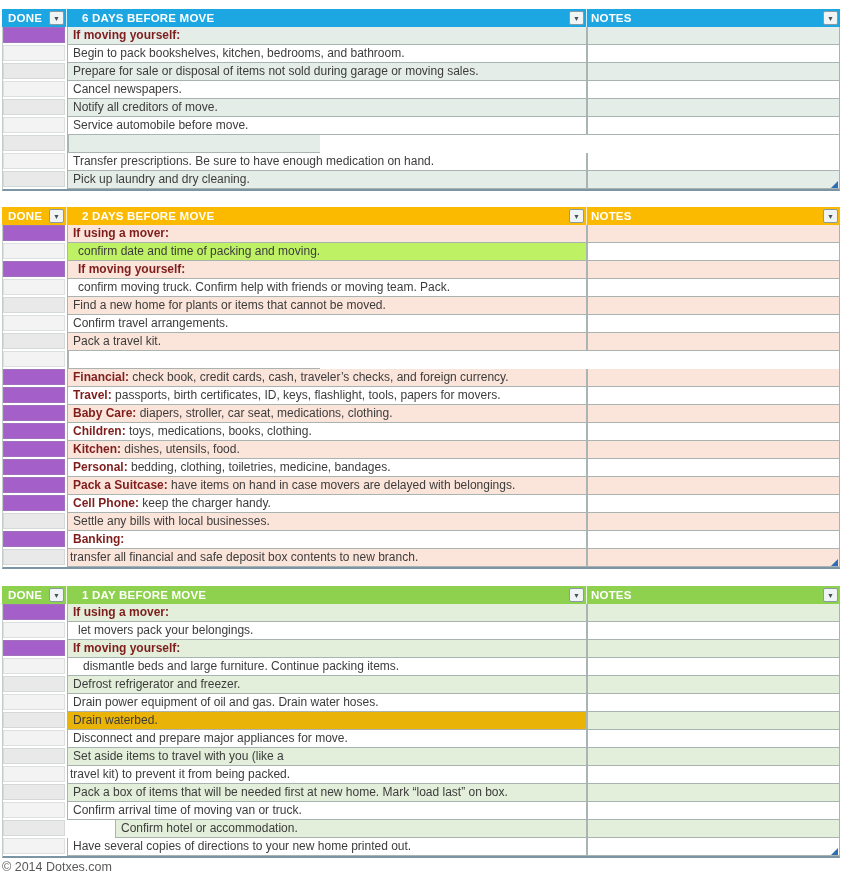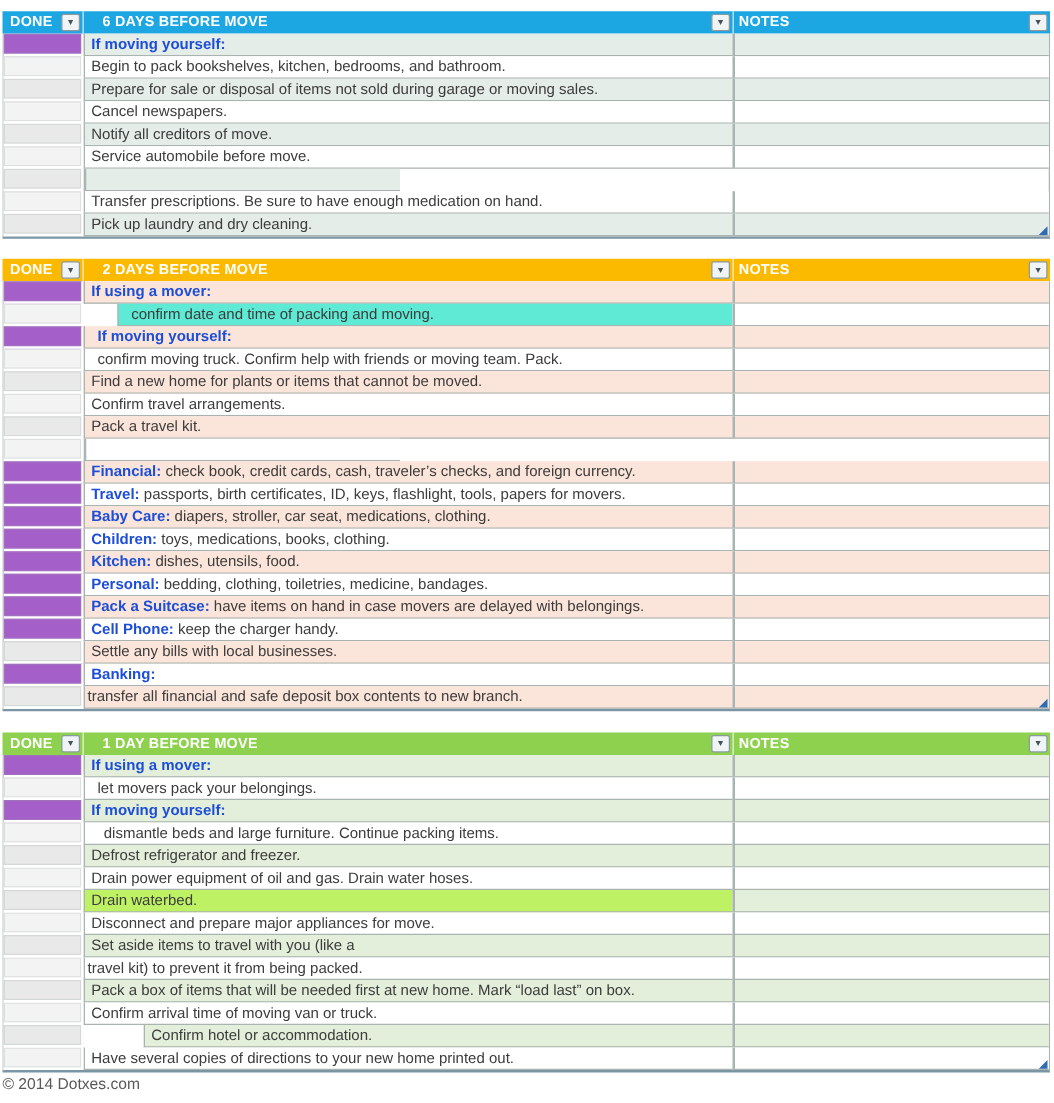--- a/index.html
+++ b/index.html
@@ -20,21 +20,21 @@
   .filter-btn span{font-size:7px;line-height:7px;color:#44525a;}
   .rows{position:relative;box-sizing:border-box;background:#fff;
         border-left:1px solid #c2cdc9;border-right:1px solid #a9b3b0;
         border-bottom:2px solid #7b95a5;}
   .row{display:flex;height:18px;box-sizing:border-box;}
   .done-cell{width:64px;box-sizing:border-box;border-bottom:2px solid #fff;
              border-right:2px solid #fff;cursor:pointer;
              box-shadow:inset 0 0 0 1px rgba(150,168,160,.25);}
   .task-cell{flex:1;box-sizing:border-box;border-left:1px solid #a9b3b0;border-bottom:1px solid #a9b3b0;
              font-size:12px;line-height:17px;white-space:nowrap;overflow:hidden;cursor:cell;}
-  .task-cell b{color:#1d4ed8;}
+  .task-cell b{color:#7f1d1d;}
   .notes-cell{width:253px;box-sizing:border-box;border-left:2px solid #a9b4b4;
               border-bottom:1px solid #a9b3b0;cursor:cell;}
   .row:last-child .task-cell,.row:last-child .notes-cell{border-bottom:none;}
   .resize-handle{position:absolute;right:1px;bottom:1px;width:0;height:0;
                  border-left:7px solid transparent;border-bottom:7px solid #2e6cb5;cursor:nwse-resize;}
   .footer{position:absolute;left:2px;top:860px;font-size:12.5px;color:#595959;}
 </style>
 </head>
 <body>
 
@@ -131,21 +131,21 @@
         </div>
       </div>
       <div class="rows">
         <div class="row">
           <div class="done-cell" style="background: rgb(165, 95, 200);"></div>
           <div class="task-cell" style="background: rgb(251, 228, 217); padding-left: 5px;"><b>If using a mover:</b></div>
           <div class="notes-cell" style="background: rgb(251, 228, 217);"></div>
         </div>
         <div class="row">
           <div class="done-cell" style="background: rgb(243, 243, 243);"></div>
-          <div class="task-cell" style="background: #5eead4; padding-left: 10px; margin-left: 27px;"><span>confirm date and time of packing and moving.</span></div>
+          <div class="task-cell" style="background: #bef264; padding-left: 10px;"><span>confirm date and time of packing and moving.</span></div>
           <div class="notes-cell" style="background: rgb(255, 255, 255);"></div>
         </div>
         <div class="row">
           <div class="done-cell" style="background: rgb(165, 95, 200);"></div>
           <div class="task-cell" style="background: rgb(251, 228, 217); padding-left: 10px;"><b>If moving yourself:</b></div>
           <div class="notes-cell" style="background: rgb(251, 228, 217);"></div>
         </div>
         <div class="row">
           <div class="done-cell" style="background: rgb(243, 243, 243);"></div>
           <div class="task-cell" style="background: rgb(255, 255, 255); padding-left: 10px;"><span>confirm moving truck. Confirm help with friends or moving team. Pack.</span></div>
@@ -275,21 +275,21 @@
           <div class="task-cell" style="background: rgb(227, 239, 218); padding-left: 5px;"><span>Defrost refrigerator and freezer.</span></div>
           <div class="notes-cell" style="background: rgb(227, 239, 218);"></div>
         </div>
         <div class="row">
           <div class="done-cell" style="background: rgb(243, 243, 243);"></div>
           <div class="task-cell" style="background: rgb(255, 255, 255); padding-left: 5px;"><span>Drain power equipment of oil and gas. Drain water hoses.</span></div>
           <div class="notes-cell" style="background: rgb(255, 255, 255);"></div>
         </div>
         <div class="row">
           <div class="done-cell" style="background: rgb(233, 233, 233);"></div>
-          <div class="task-cell" style="background: #bef264; padding-left: 5px;"><span>Drain waterbed.</span></div>
+          <div class="task-cell" style="background: #eab308; padding-left: 5px;"><span>Drain waterbed.</span></div>
           <div class="notes-cell" style="background: rgb(227, 239, 218);"></div>
         </div>
         <div class="row">
           <div class="done-cell" style="background: rgb(243, 243, 243);"></div>
           <div class="task-cell" style="background: rgb(255, 255, 255); padding-left: 5px;"><span>Disconnect and prepare major appliances for move.</span></div>
           <div class="notes-cell" style="background: rgb(255, 255, 255);"></div>
         </div>
         <div class="row">
           <div class="done-cell" style="background: rgb(233, 233, 233);"></div>
           <div class="task-cell" style="background: rgb(227, 239, 218); padding-left: 5px;"><span>Set aside items to travel with you (like a</span></div>

